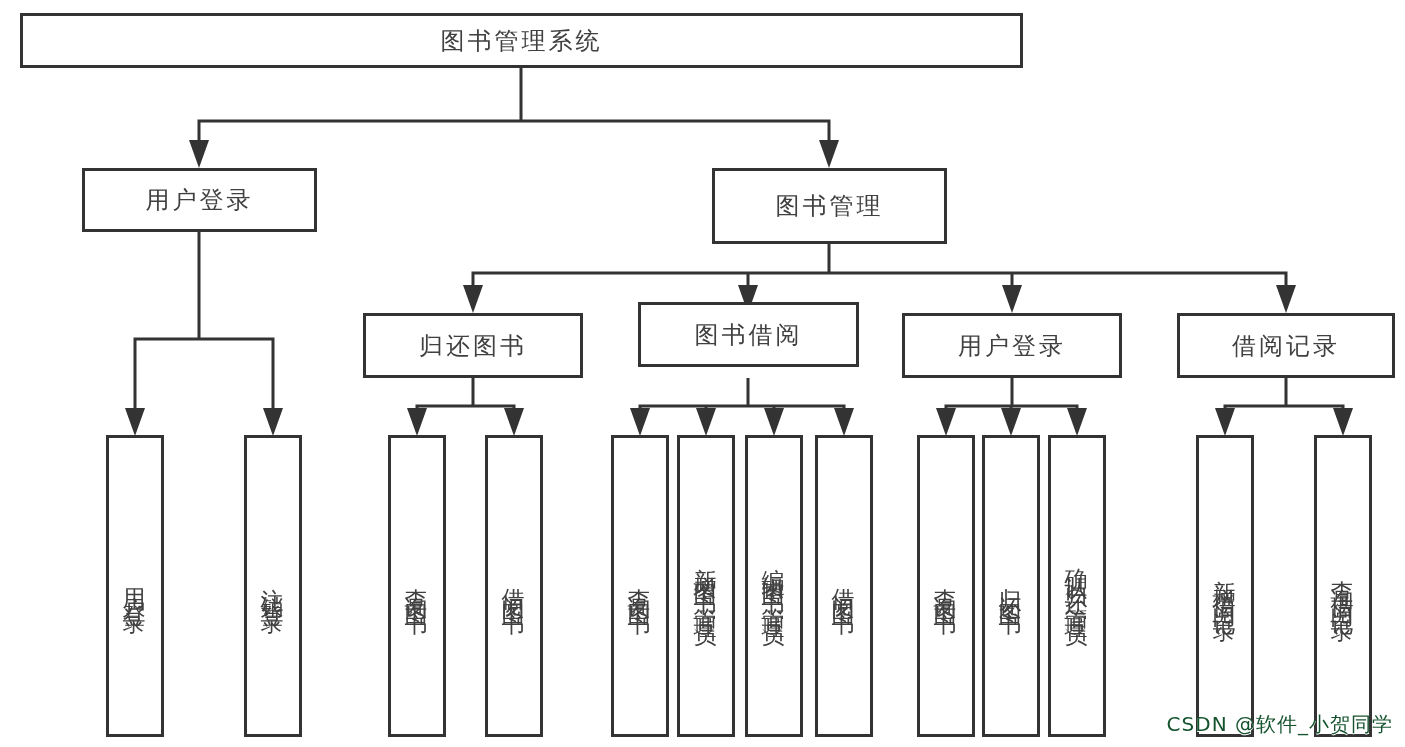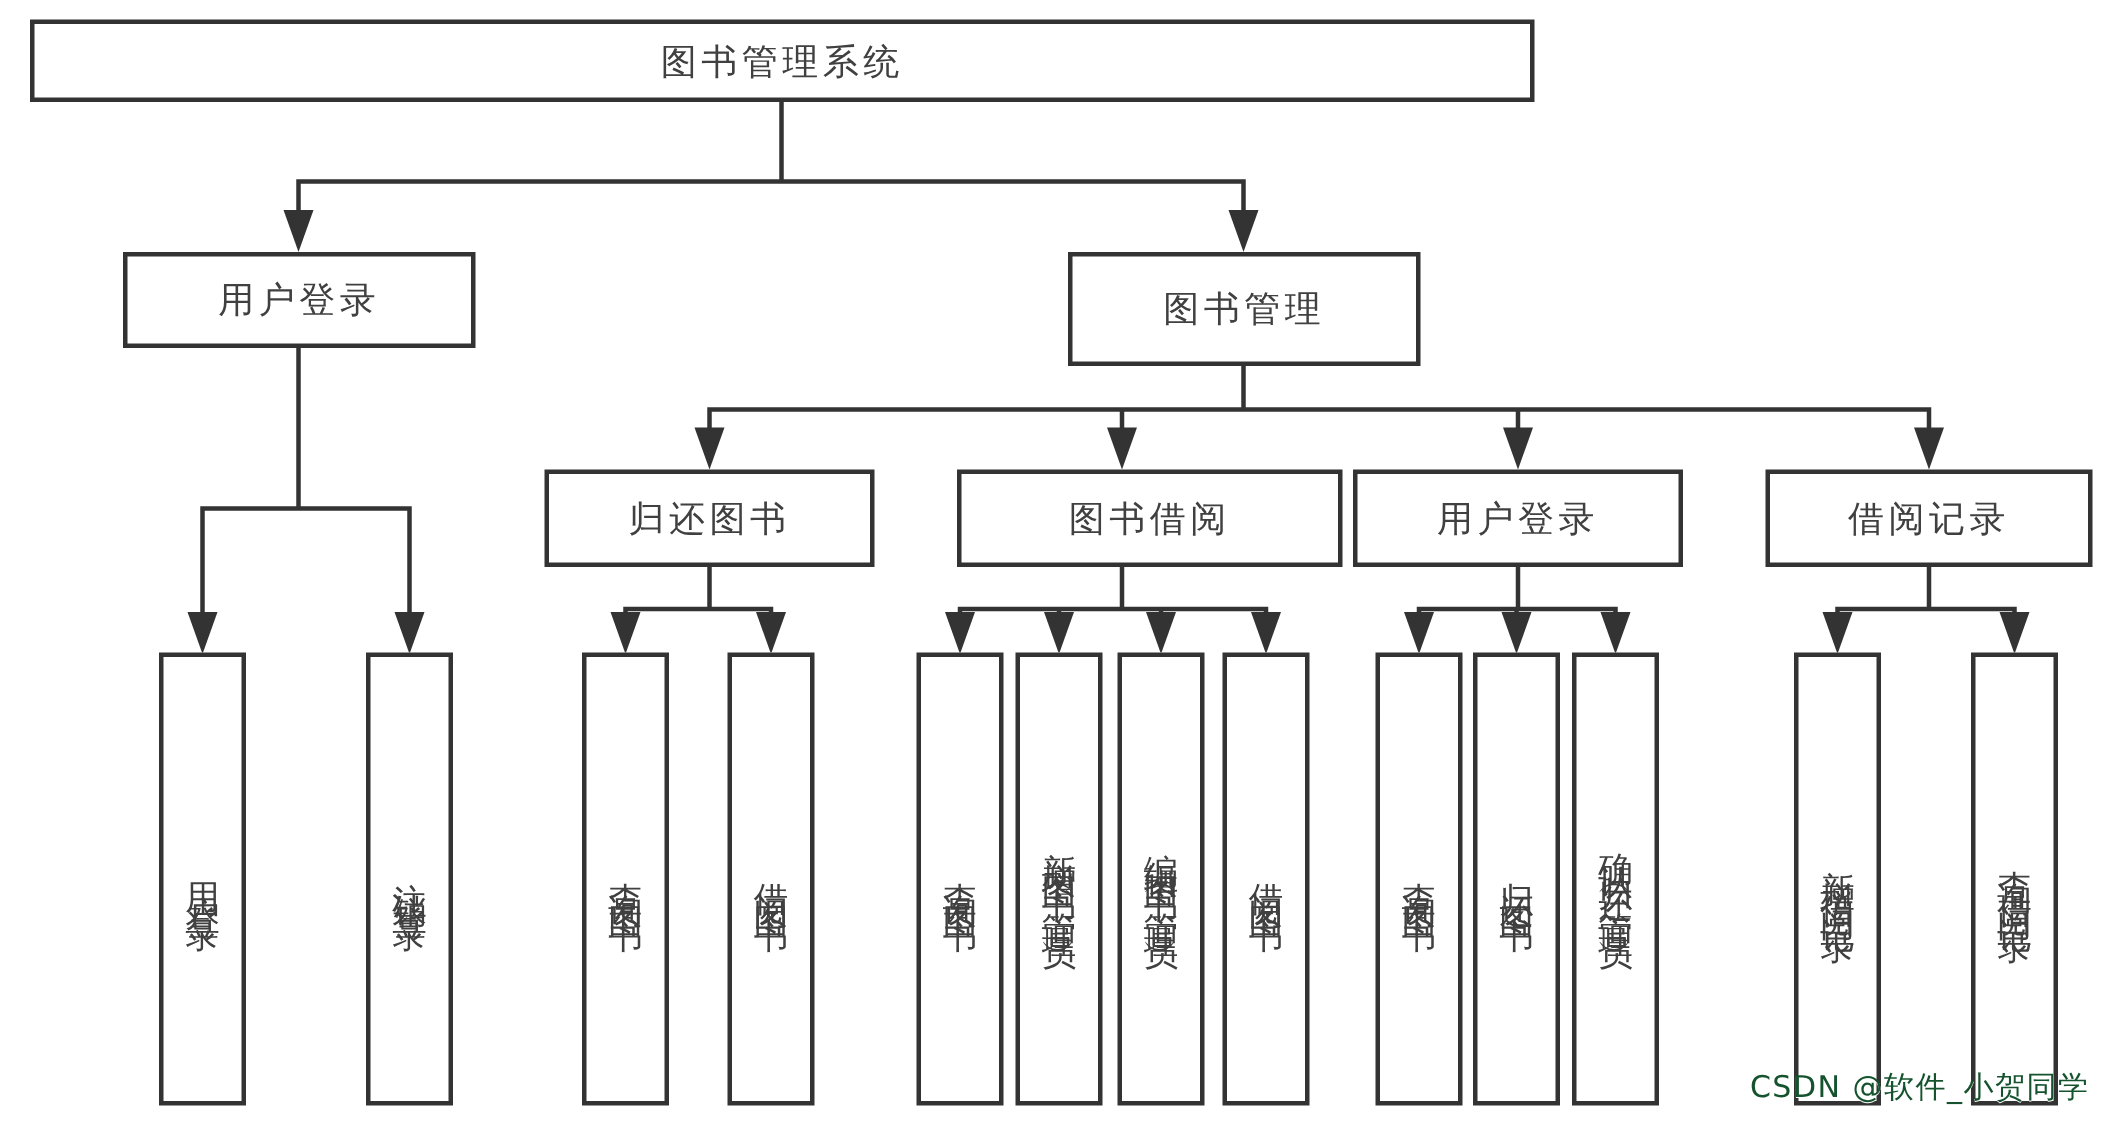--- a/index.html
+++ b/index.html
@@ -87,21 +87,21 @@
   <div class="box hbox" style="left:82px;top:168px;width:235px;height:64px;">
     <span>用户登录</span>
   </div>
   <div class="box hbox" style="left:712px;top:168px;width:235px;height:76px;">
     <span>图书管理</span>
   </div>
 
   <div class="box hbox" style="left:363px;top:313px;width:220px;height:65px;">
     <span>归还图书</span>
   </div>
-  <div class="box hbox" style="left:638px;top:313px;width:257px;height:65px;font-family:Liberation Serif, serif;">
+  <div class="box hbox" style="left:638px;top:302px;width:221px;height:65px;font-family:Liberation Serif, serif;">
     <span>图书借阅</span>
   </div>
   <div class="box hbox" style="left:902px;top:313px;width:220px;height:65px;">
     <span>用户登录</span>
   </div>
   <div class="box hbox" style="left:1177px;top:313px;width:218px;height:65px;">
     <span>借阅记录</span>
   </div>
 
   <div class="box vbox" style="left:106px;top:435px;width:58px;height:302px;">

